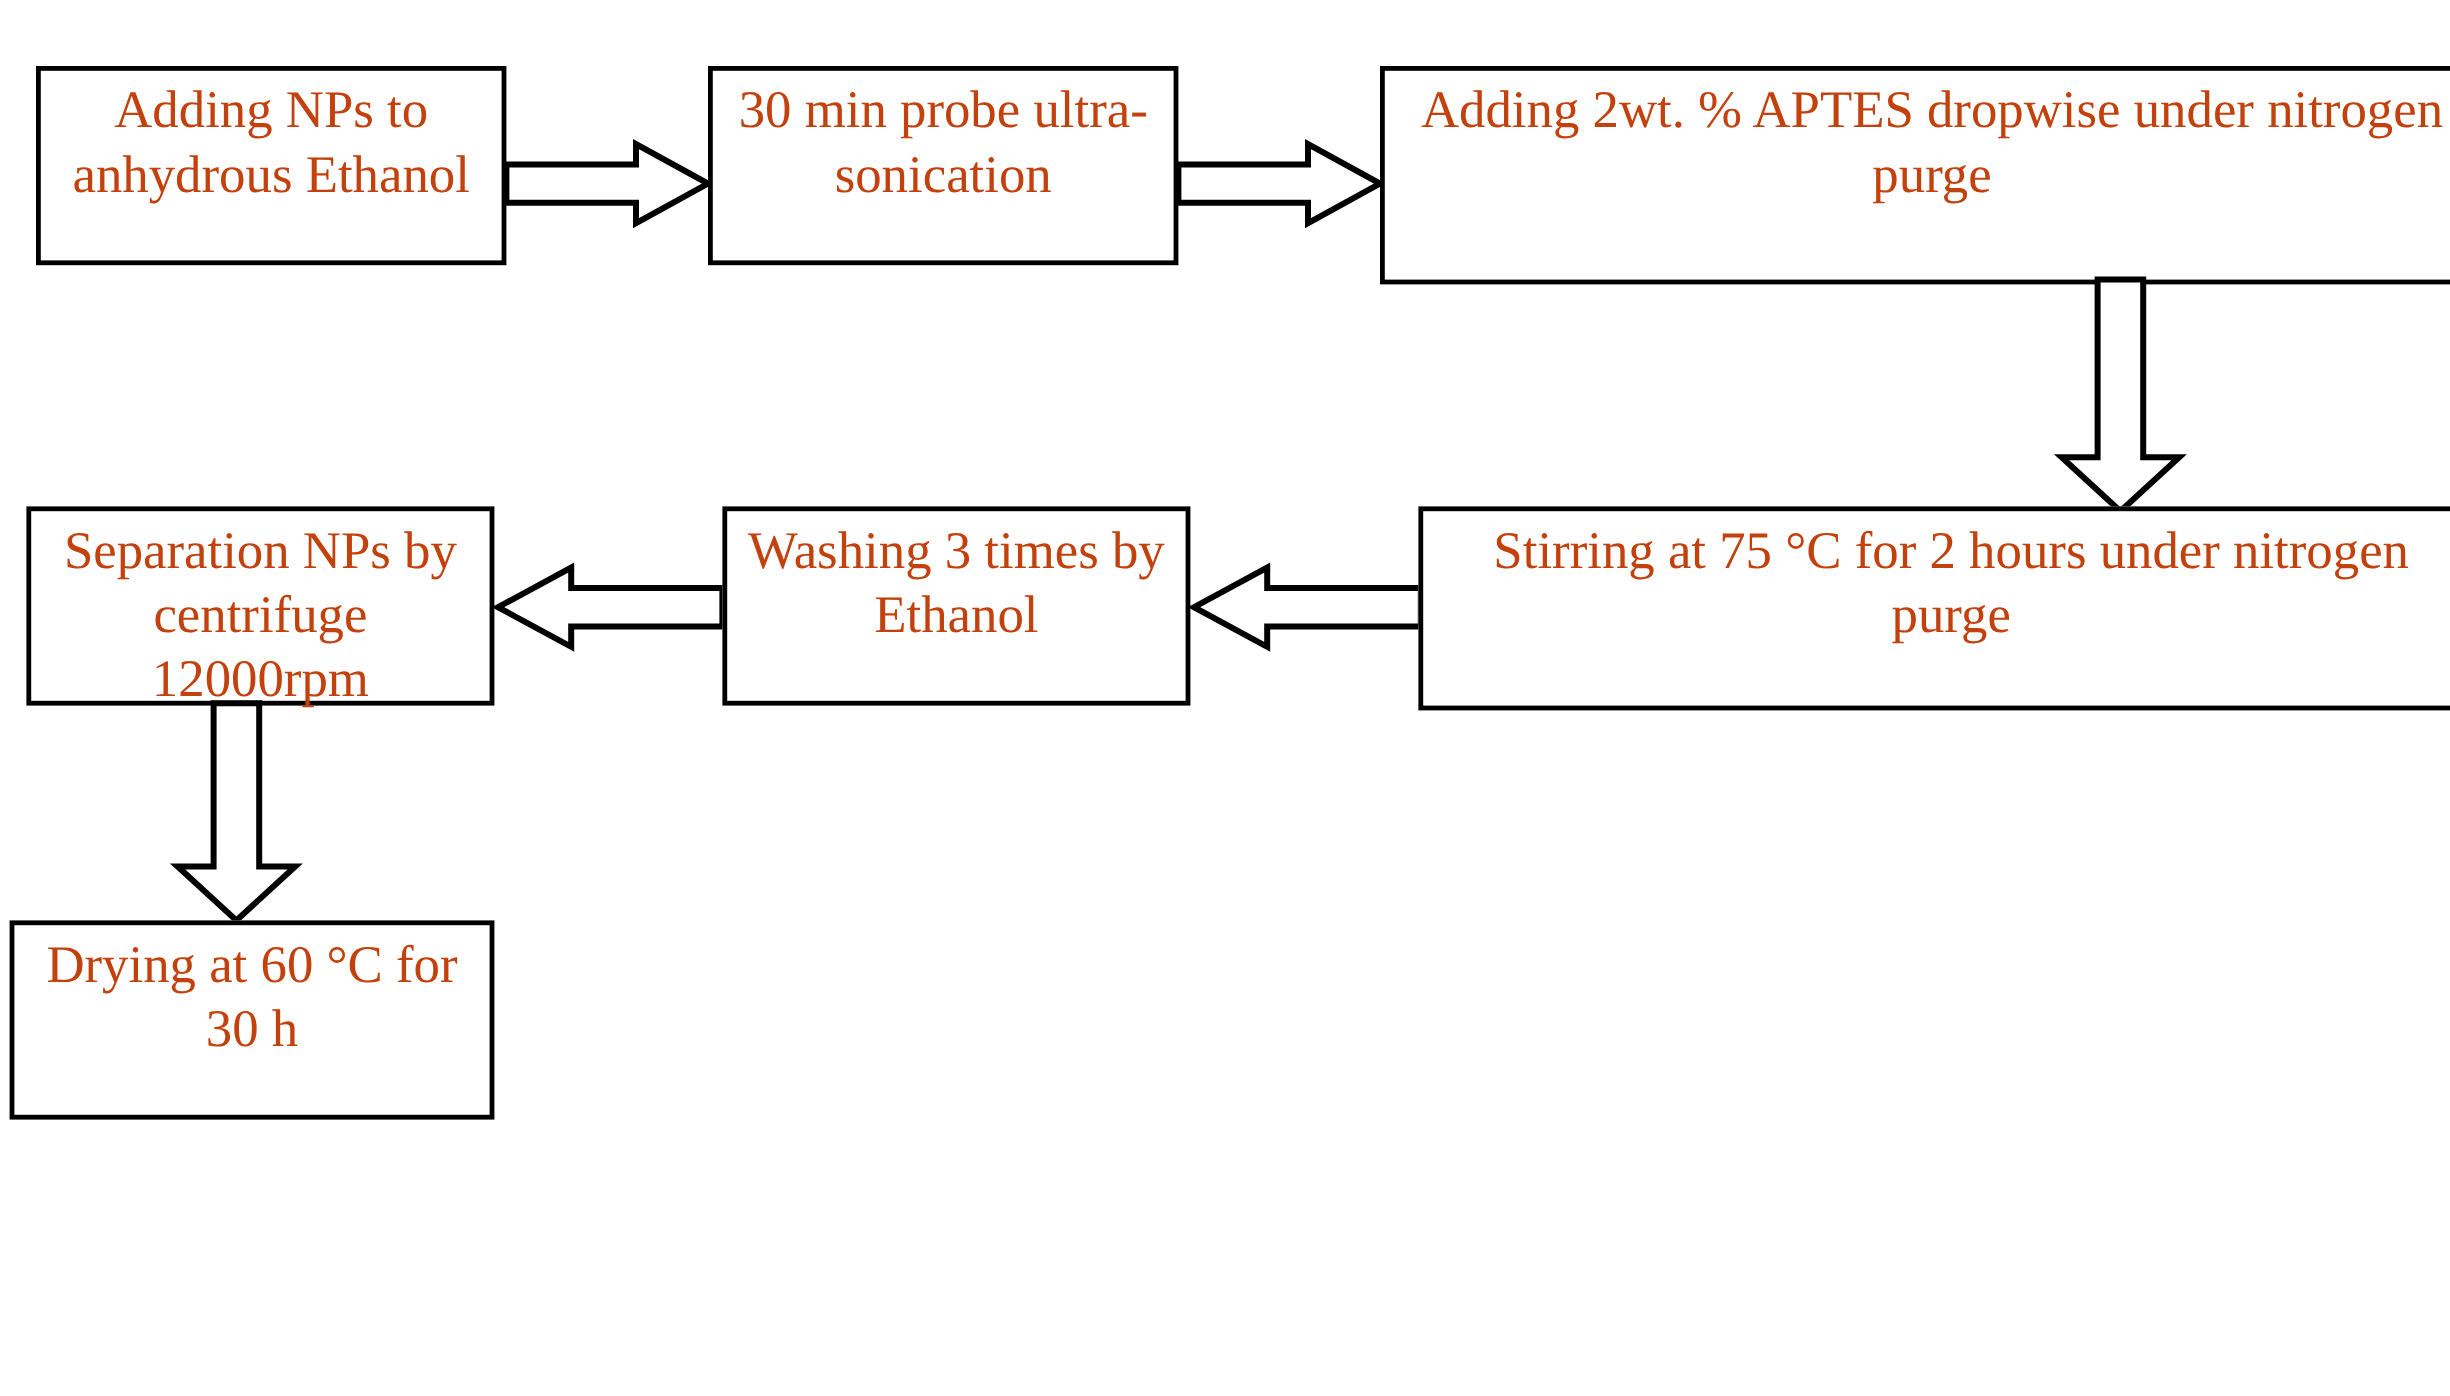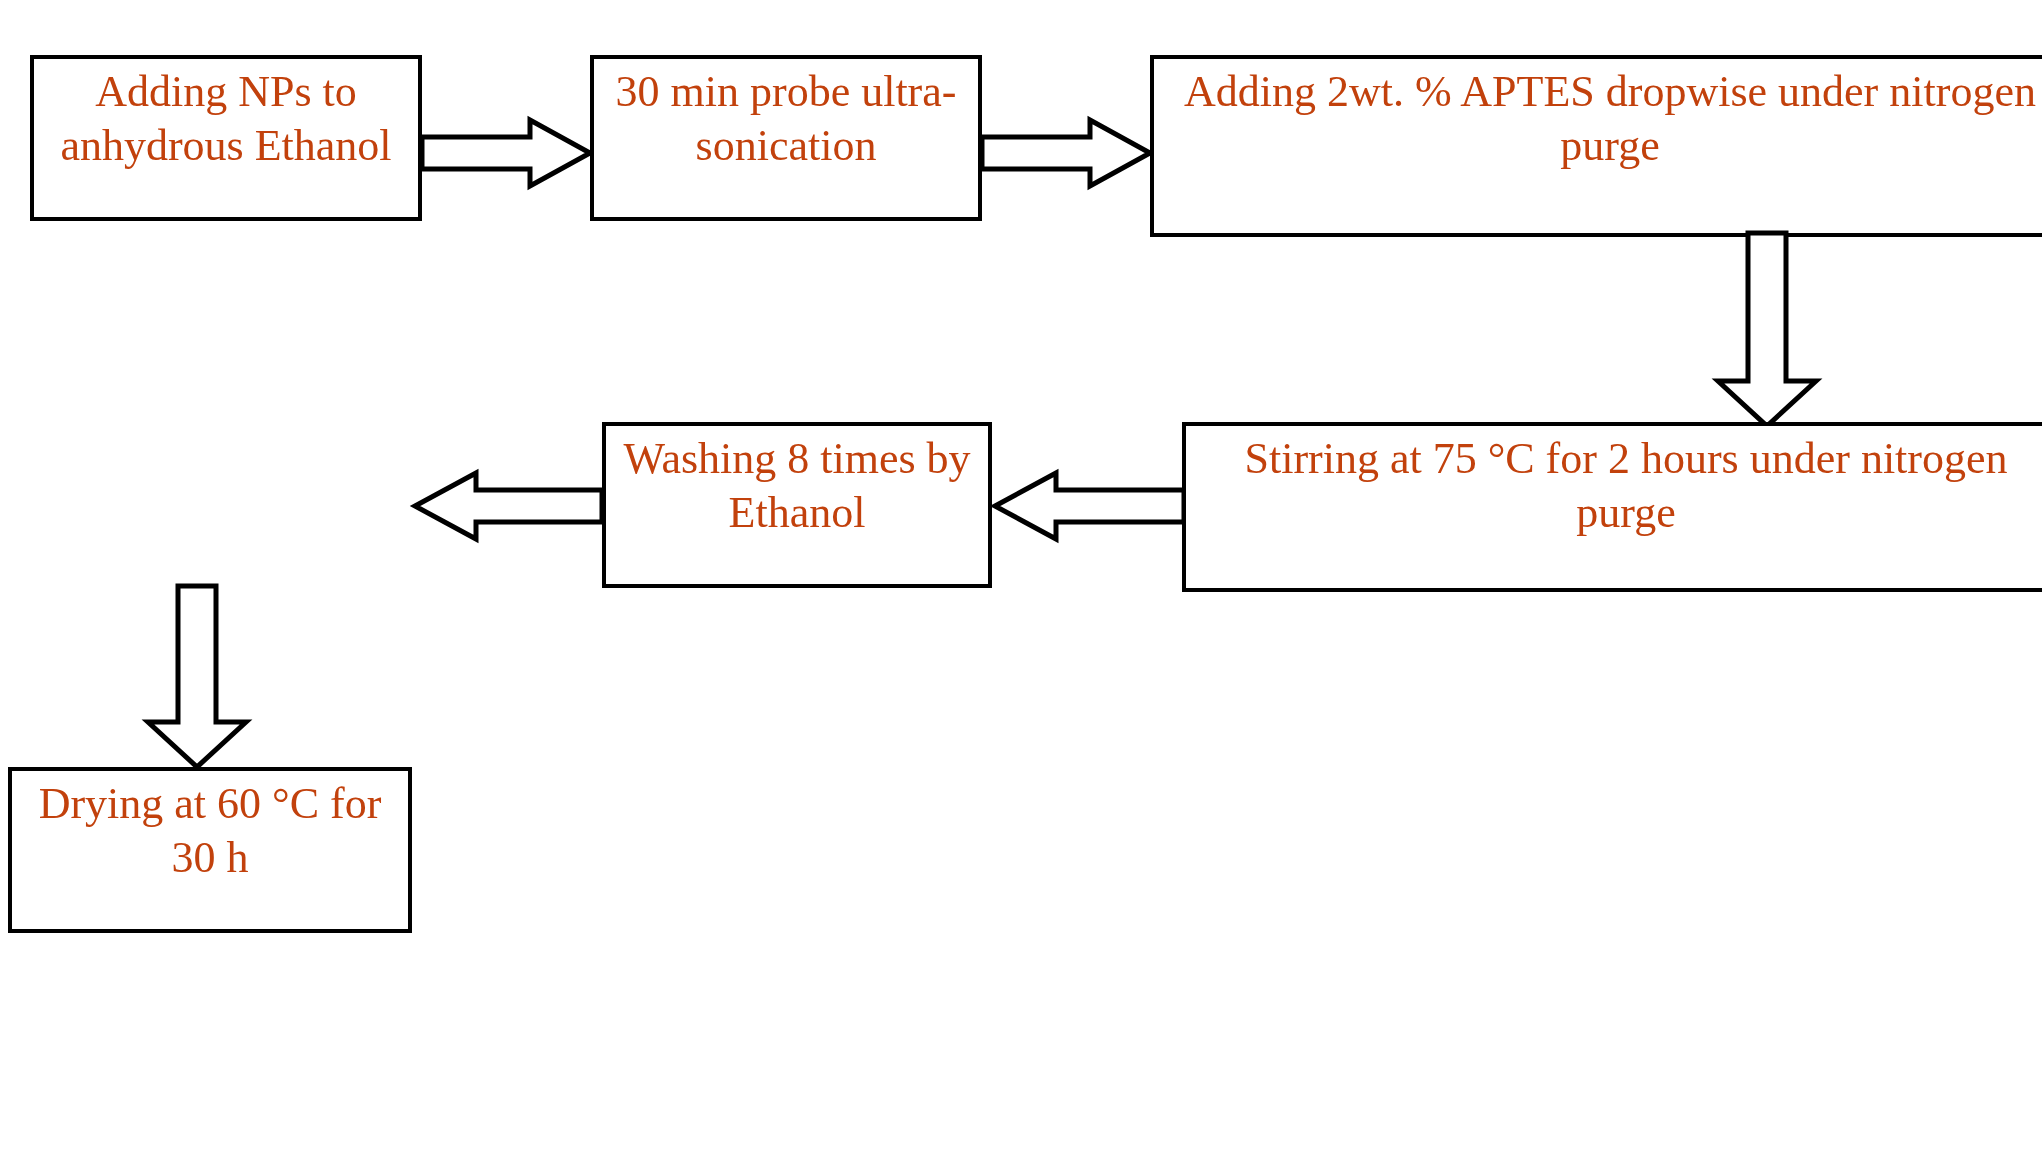--- a/index.html
+++ b/index.html
@@ -75,29 +75,32 @@
   <div class="node" style="left:1150px; top:55px; width:920px; height:182px;">
     <span class="label">Adding 2wt. % APTES dropwise under nitrogen purge</span>
   </div>
 
   <div class="arrow" style="left:1694px; top:233px; width:146px; height:196px;">
     <svg width="146" height="196" viewBox="0 0 146 196" aria-hidden="true">
       <polygon points="54,0 92,0 92,148 122,148 73,193 24,148 54,148"></polygon>
     </svg>
   </div>
 
+  <div class="node" style="left:22px; top:422px; width:390px; height:166px;">
+    <span class="label">Separation NPs by centrifuge 12000rpm</span>
+  </div>
 
   <div class="arrow" style="left:412px; top:470px; width:192px; height:72px;">
     <svg width="192" height="72" viewBox="0 0 192 72" aria-hidden="true">
       <polygon points="190,20 64,20 64,3 3,36 64,69 64,52 190,52"></polygon>
     </svg>
   </div>
 
   <div class="node" style="left:602px; top:422px; width:390px; height:166px;">
-    <span class="label">Washing 8 times by Ethanol</span>
+    <span class="label">Washing 3 times by Ethanol</span>
   </div>
 
   <div class="arrow" style="left:992px; top:470px; width:194px; height:72px;">
     <svg width="194" height="72" viewBox="0 0 194 72" aria-hidden="true">
       <polygon points="192,20 64,20 64,3 3,36 64,69 64,52 192,52"></polygon>
     </svg>
   </div>
 
   <div class="node" style="left:1182px; top:422px; width:888px; height:170px;">
     <span class="label">Stirring at 75 °C for 2 hours under nitrogen purge</span>

